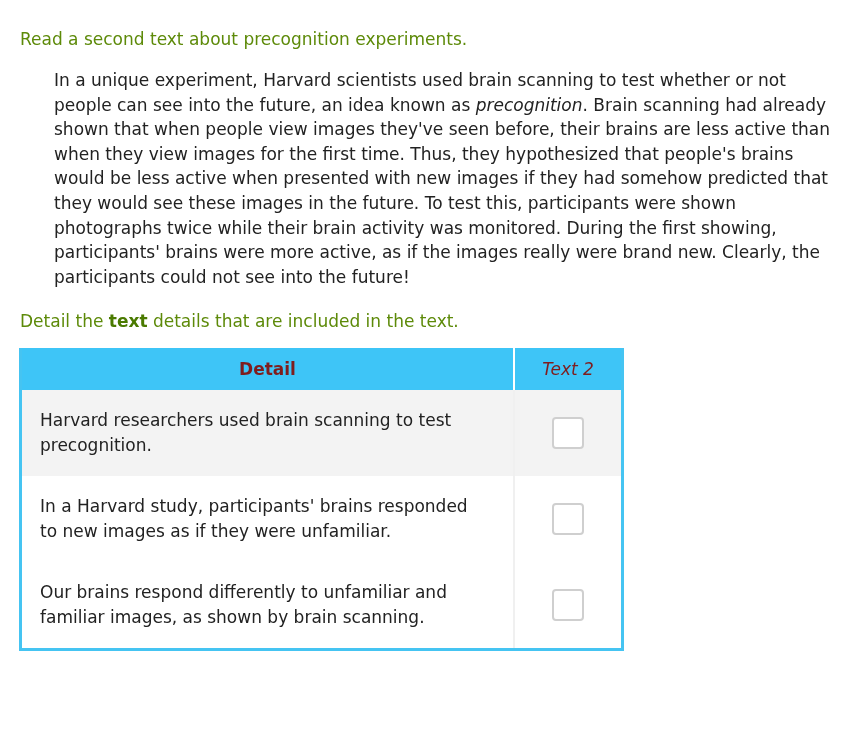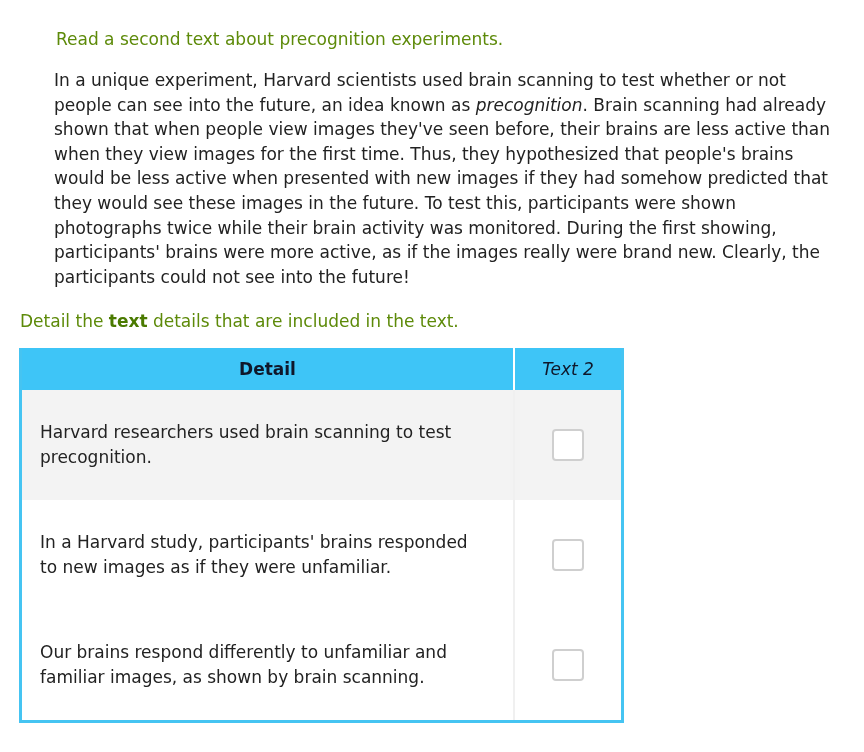--- a/index.html
+++ b/index.html
@@ -7,44 +7,44 @@
     width: 864px; height: 752px; overflow: hidden;
     font-family: "DejaVu Sans", sans-serif;
     color: #222;
     position: relative;
   }
   .instruction {
     position: absolute; left: 20px;
     color: #5d8a09; font-size: 17px; line-height: 22px;
   }
   .instruction b { color: #4a7a00; font-weight: bold; }
-  #instr1 { top: 28px; margin-left: 36px; }
+  #instr1 { top: 28px; }
   #instr2 { top: 310px; }
   .passage {
     position: absolute; left: 54px; top: 68px; width: 790px;
     font-size: 17px; line-height: 24.6px; color: #222;
   }
   .passage em { }
   table.details {
     position: absolute; left: 19px; top: 348px;
     width: 605px;
     border-collapse: collapse;
     border: 3px solid #45c4f2;
     border-top: none;
   }
   table.details th {
-    background: #3ec5f7; color: #0f172a;
+    background: #3ec5f7; color: #7f1d1d;
     font-size: 17px; font-weight: bold;
     height: 42px; padding: 0;
     border-right: 2px solid #ffffff;
   }
   table.details th.col-text2 { font-weight: normal; width: 106px; border-right: none; font-style: italic; }
   table.details td {
     font-size: 17px; line-height: 25px; color: #222;
-    height: 86px; padding: 12px;
+    height: 86px; padding: 0;
     border-right: 2px solid #f0f0f0;
   }
   table.details td.detail-cell { padding-left: 18px; padding-right: 30px; vertical-align: middle; }
   table.details td.check-cell { text-align: center; border-right: none; }
   tr.row-shaded td { background: #f3f3f3; }
   tr.row-plain td { background: #ffffff; }
   .checkbox {
     display: inline-block; width: 32px; height: 32px;
     background: #fff; border: 2px solid #cfcfcf; border-radius: 4px;
     box-sizing: border-box; vertical-align: middle; cursor: pointer;

